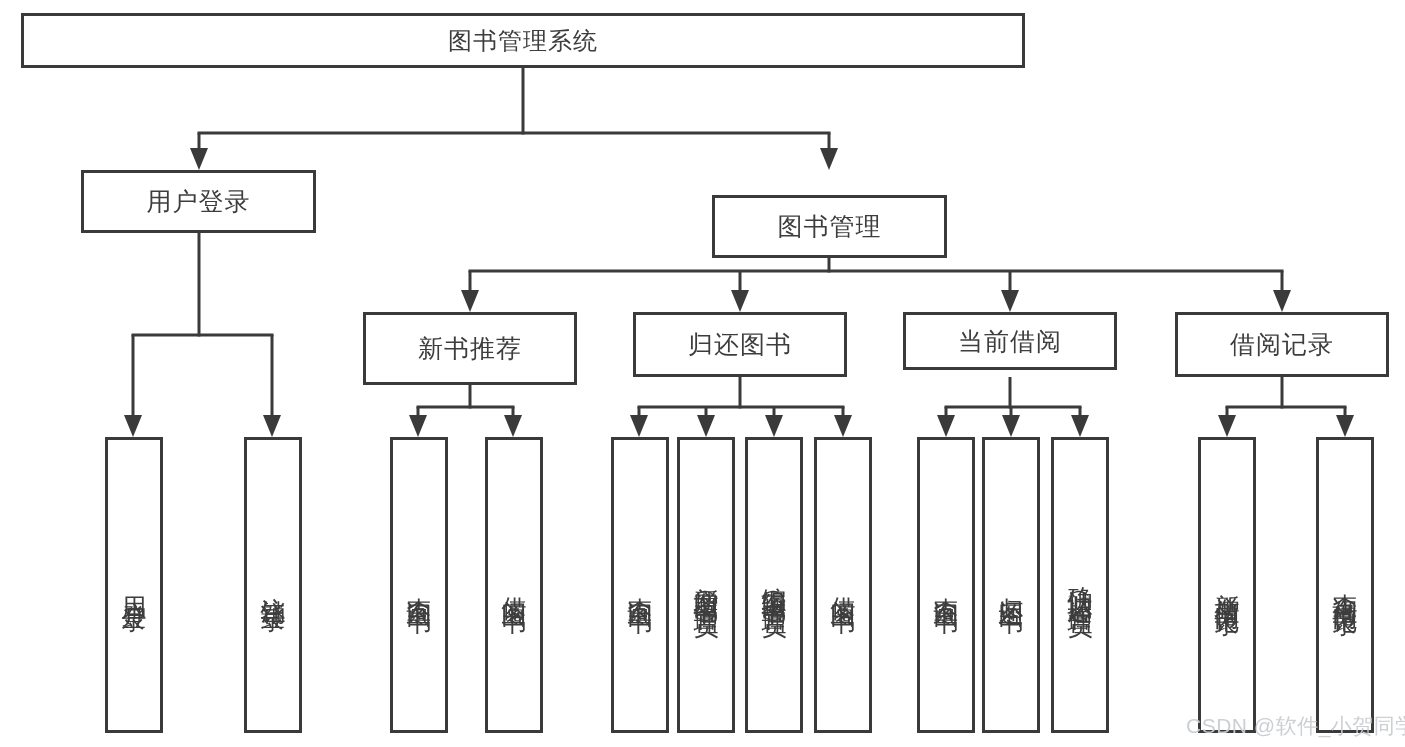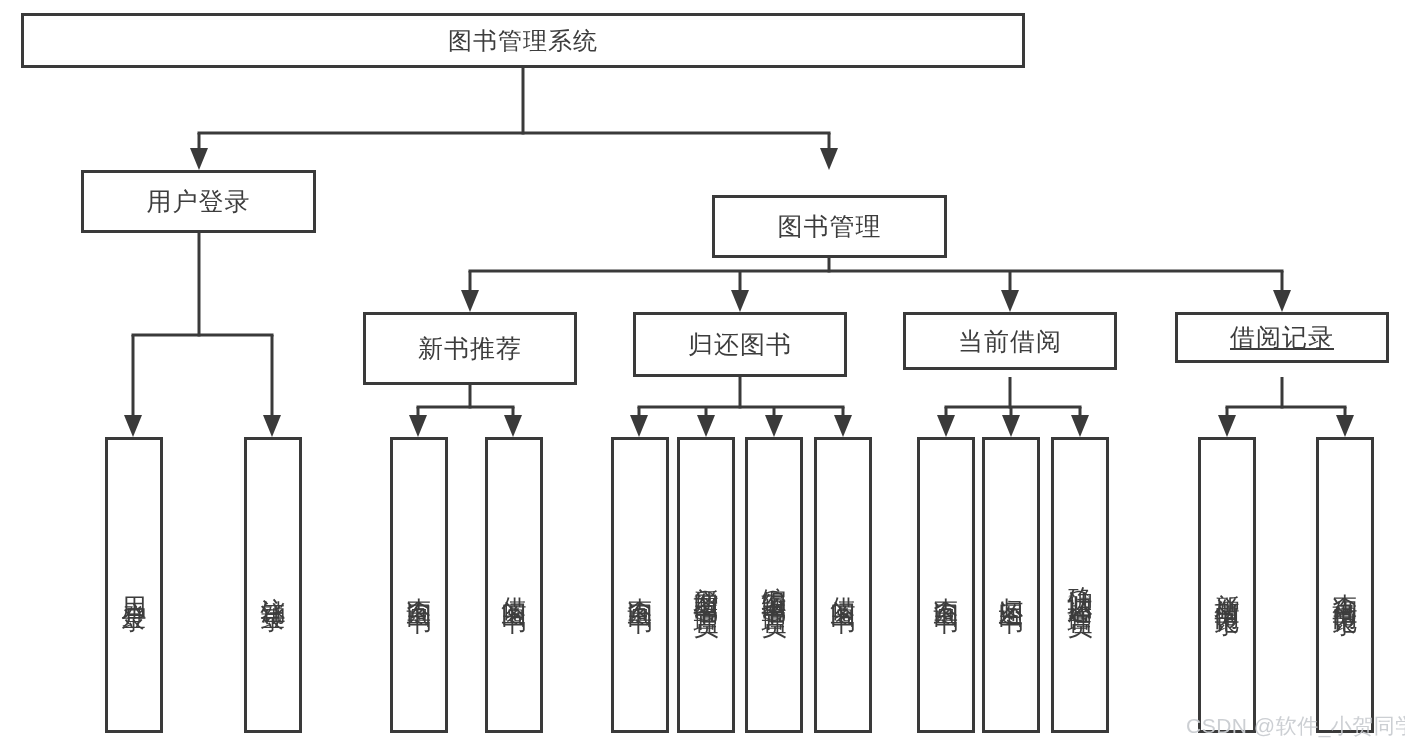--- a/index.html
+++ b/index.html
@@ -148,21 +148,21 @@
   </svg>
 
   <div class="box h-box root-box" style="left:21px; top:13px; width:1004px; height:55px;">图书管理系统</div>
 
   <div class="box h-box" style="left:81px; top:170px; width:235px; height:63px;">用户登录</div>
   <div class="box h-box" style="left:712px; top:170px; width:235px; height:63px;margin-top:25px;">图书管理</div>
 
   <div class="box h-box" style="left:363px; top:312px; width:214px; height:73px;">新书推荐</div>
   <div class="box h-box" style="left:633px; top:312px; width:214px; height:65px;">归还图书</div>
   <div class="box h-box" style="left:903px; top:312px; width:214px; height:58px;">当前借阅</div>
-  <div class="box h-box" style="left:1175px; top:312px; width:214px; height:51px;text-decoration:underline;">借阅记录</div>
+  <div class="box h-box" style="left:1175px; top:312px; width:214px; height:65px;">借阅记录</div>
 
   <div class="box v-box" style="left:105px; top:437px; width:58px; height:296px;">用户登录</div>
   <div class="box v-box" style="left:244px; top:437px; width:58px; height:296px;">注销登录</div>
 
   <div class="box v-box" style="left:390px; top:437px; width:58px; height:296px;">查询图书</div>
   <div class="box v-box" style="left:485px; top:437px; width:58px; height:296px;">借阅图书</div>
 
   <div class="box v-box" style="left:611px; top:437px; width:58px; height:296px;">查询图书</div>
   <div class="box v-box" style="left:677px; top:437px; width:58px; height:296px;">新增图书（管理员）</div>
   <div class="box v-box" style="left:745px; top:437px; width:58px; height:296px;">编辑图书（管理员）</div>

